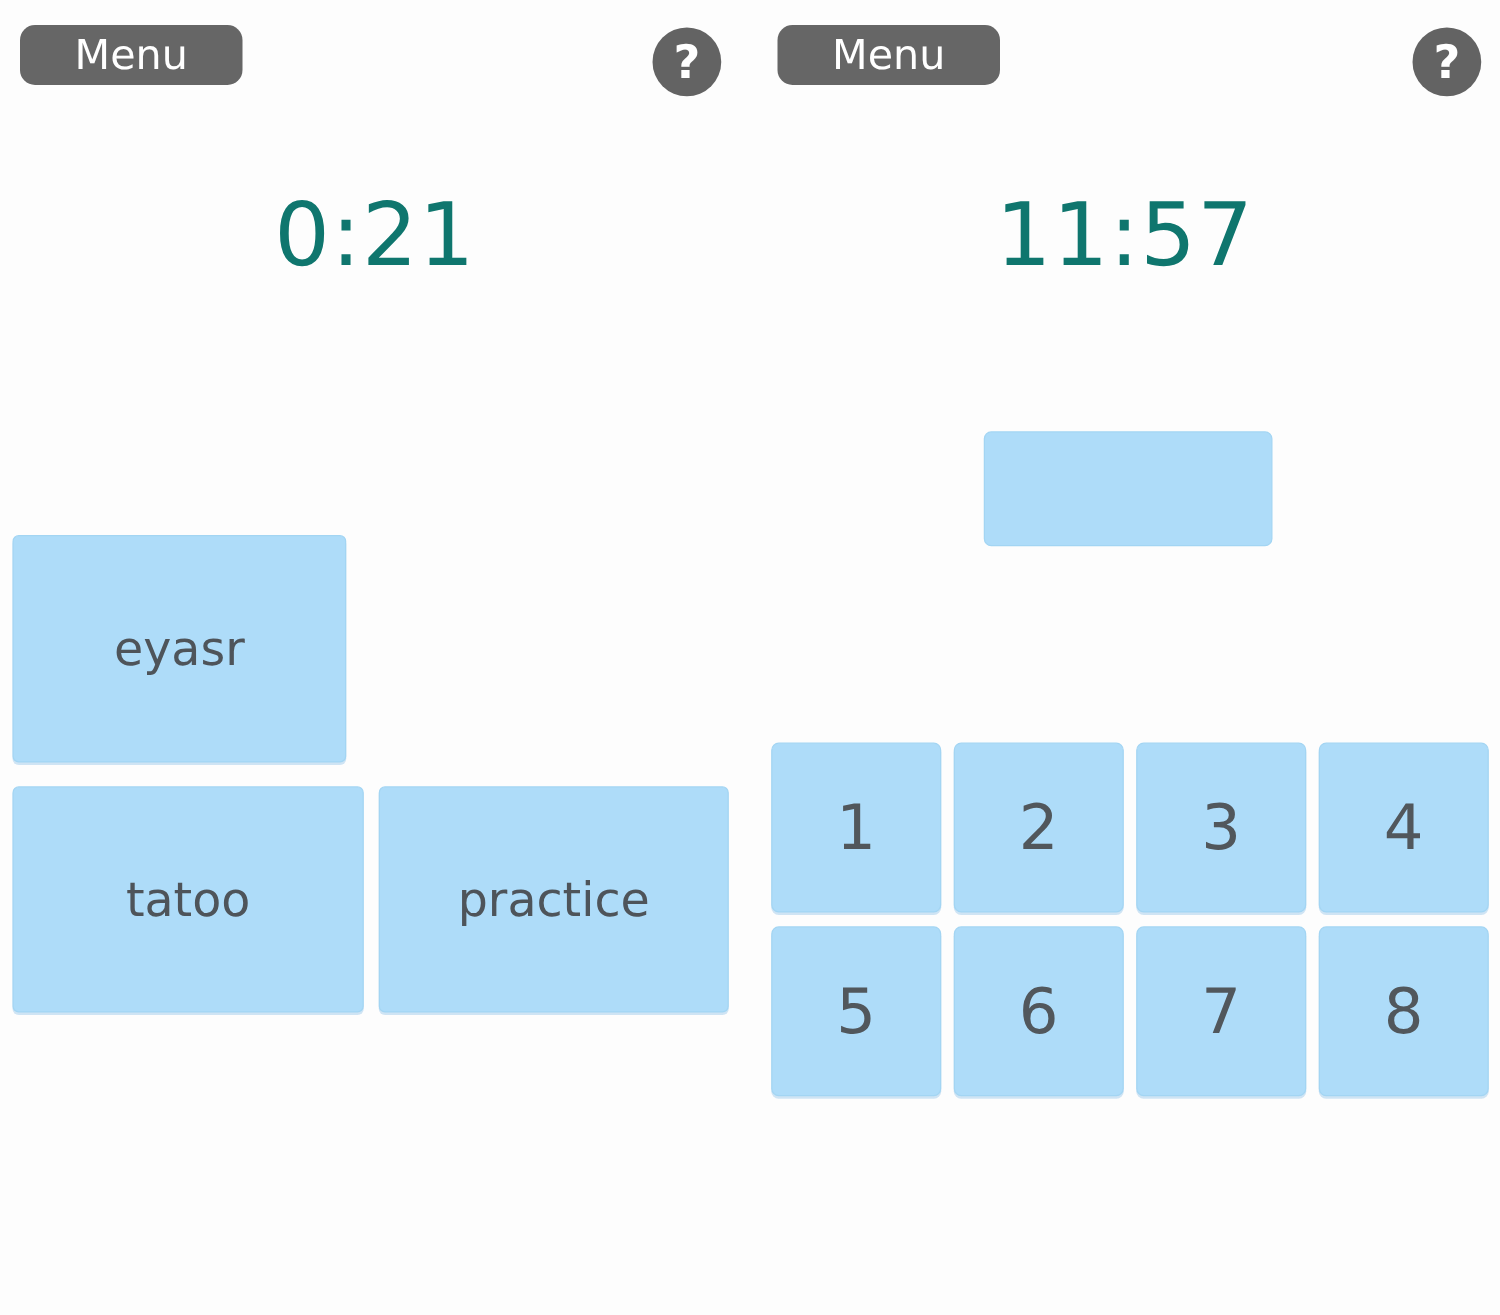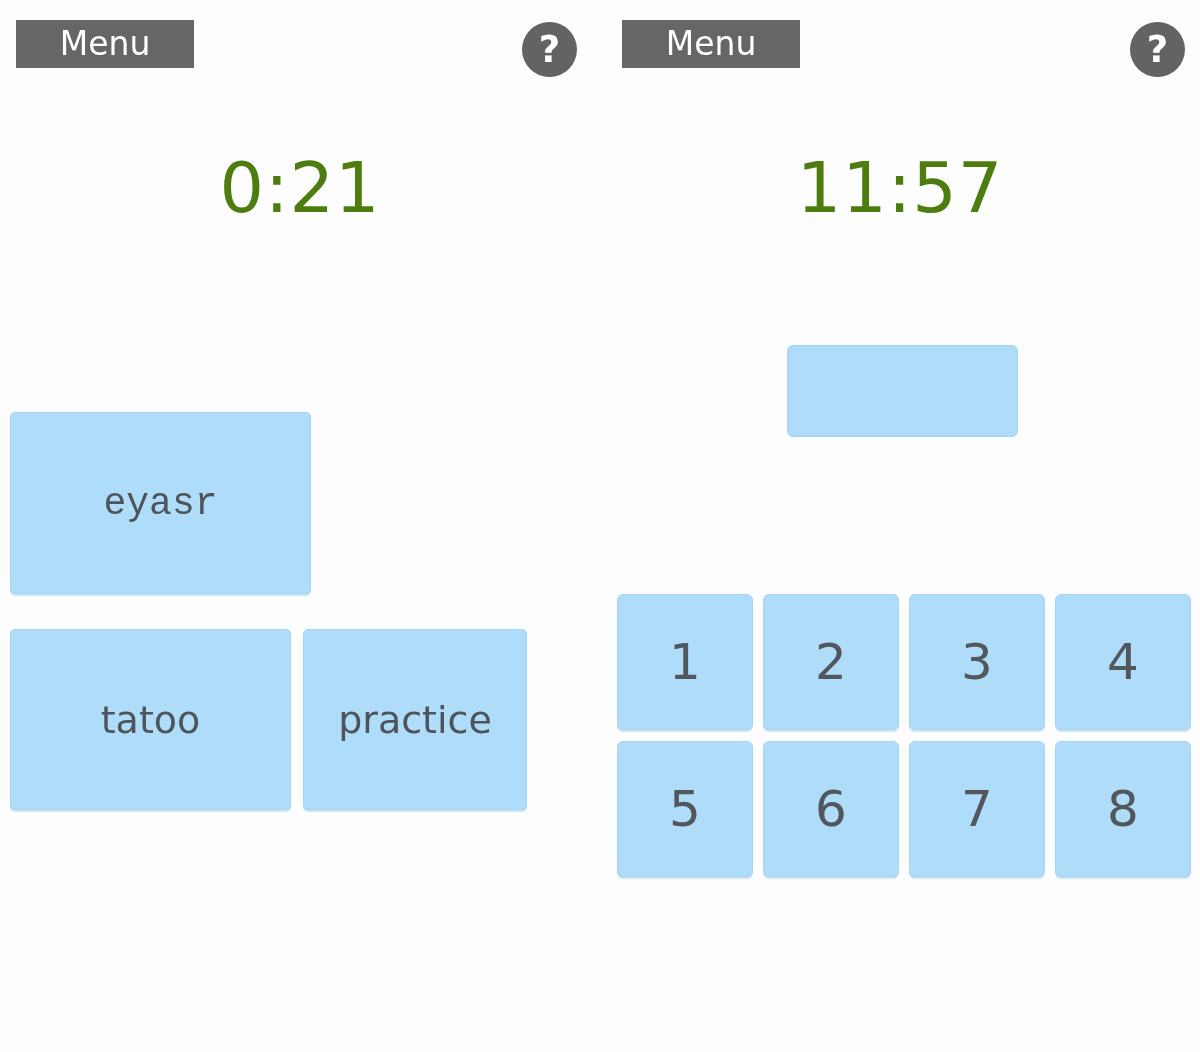--- a/index.html
+++ b/index.html
@@ -25,21 +25,21 @@
   .panel-right { left: 600px; }
 
   .menu-btn {
     position: absolute;
     top: 20px;
     width: 178px;
     height: 48px;
     background: #666666;
     color: #ffffff;
     border: none;
-    border-radius: 0;
+    border-radius: 12px;
     font-size: 33px;
     font-family: "DejaVu Sans", "Liberation Sans", sans-serif;
     line-height: 48px;
     text-align: center;
     padding: 0;
     cursor: pointer;
   }
 
   .help-btn {
     position: absolute;
@@ -61,21 +61,21 @@
 
   .timer {
     position: absolute;
     top: 148px;
     left: 0;
     width: 100%;
     height: 80px;
     line-height: 80px;
     text-align: center;
     font-size: 70px;
-    color: #4d7c0f;
+    color: #0f766e;
     letter-spacing: 1px;
   }
 
   .tile {
     position: absolute;
     background: #aedcf9;
     border: 1px solid #a3d5f3;
     border-radius: 5px;
     box-shadow: 0 2px 0 rgba(150, 197, 232, 0.45);
     color: #4e545a;
@@ -94,24 +94,24 @@
     top: 345px;
     width: 231px;
     height: 92px;
     background: #aedcf9;
     border: 1px solid #a3d5f3;
     border-radius: 6px;
     box-sizing: border-box;
   }
 
   
-  .wt-0 { left: 10px;  top: 412px; width: 301px; height: 182px; font-family: Liberation Mono, monospace; }
+  .wt-0 { left: 10px;  top: 428px; width: 267px; height: 182px; }
   .wt-1 { left: 303px; top: 435px; width: 280px; height: 182px; }
   .wt-2 { left: 10px;  top: 629px; width: 281px; height: 181px; }
-  .wt-3 { left: 303px; top: 629px; width: 224px; height: 181px; }
+  .wt-3 { left: 303px; top: 629px; width: 280px; height: 181px; }
 
   
   .nt-0 { left: 17px;  top: 594px; width: 136px; height: 136px; }
   .nt-1 { left: 163px; top: 594px; width: 136px; height: 136px; }
   .nt-2 { left: 309px; top: 594px; width: 136px; height: 136px; }
   .nt-3 { left: 455px; top: 594px; width: 136px; height: 136px; }
   .nt-4 { left: 17px;  top: 741px; width: 136px; height: 136px; }
   .nt-5 { left: 163px; top: 741px; width: 136px; height: 136px; }
   .nt-6 { left: 309px; top: 741px; width: 136px; height: 136px; }
   .nt-7 { left: 455px; top: 741px; width: 136px; height: 136px; }

